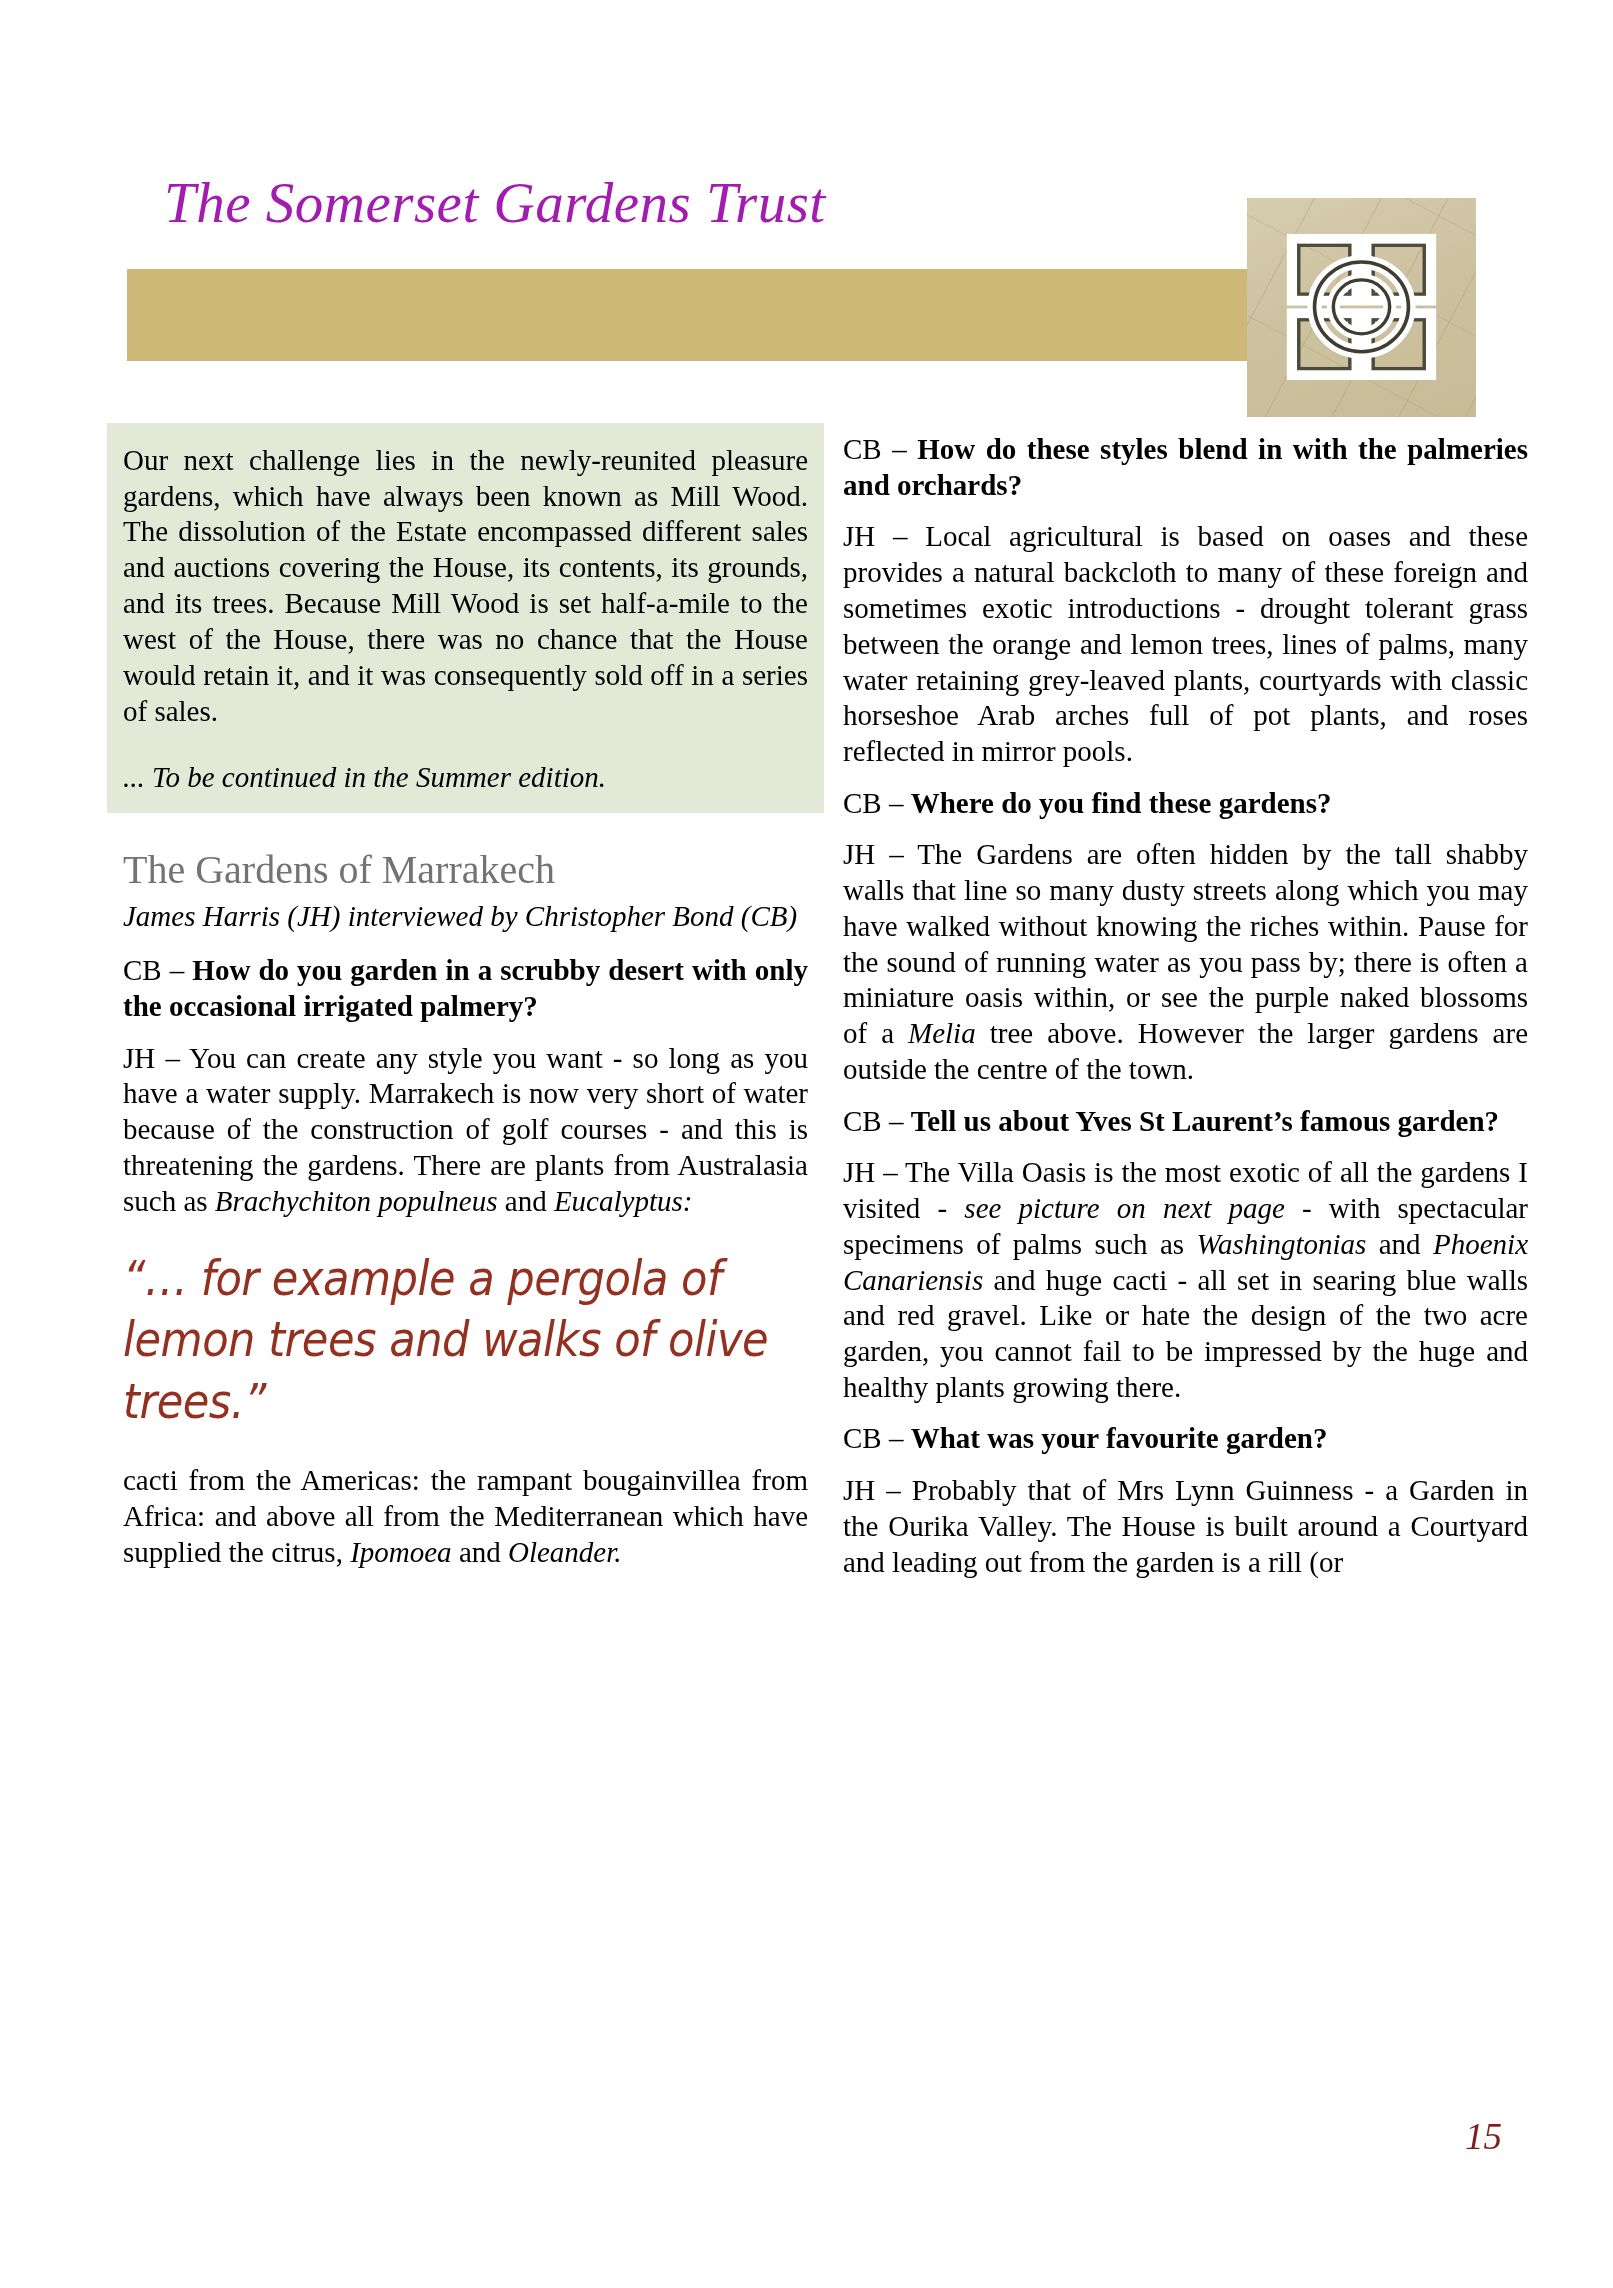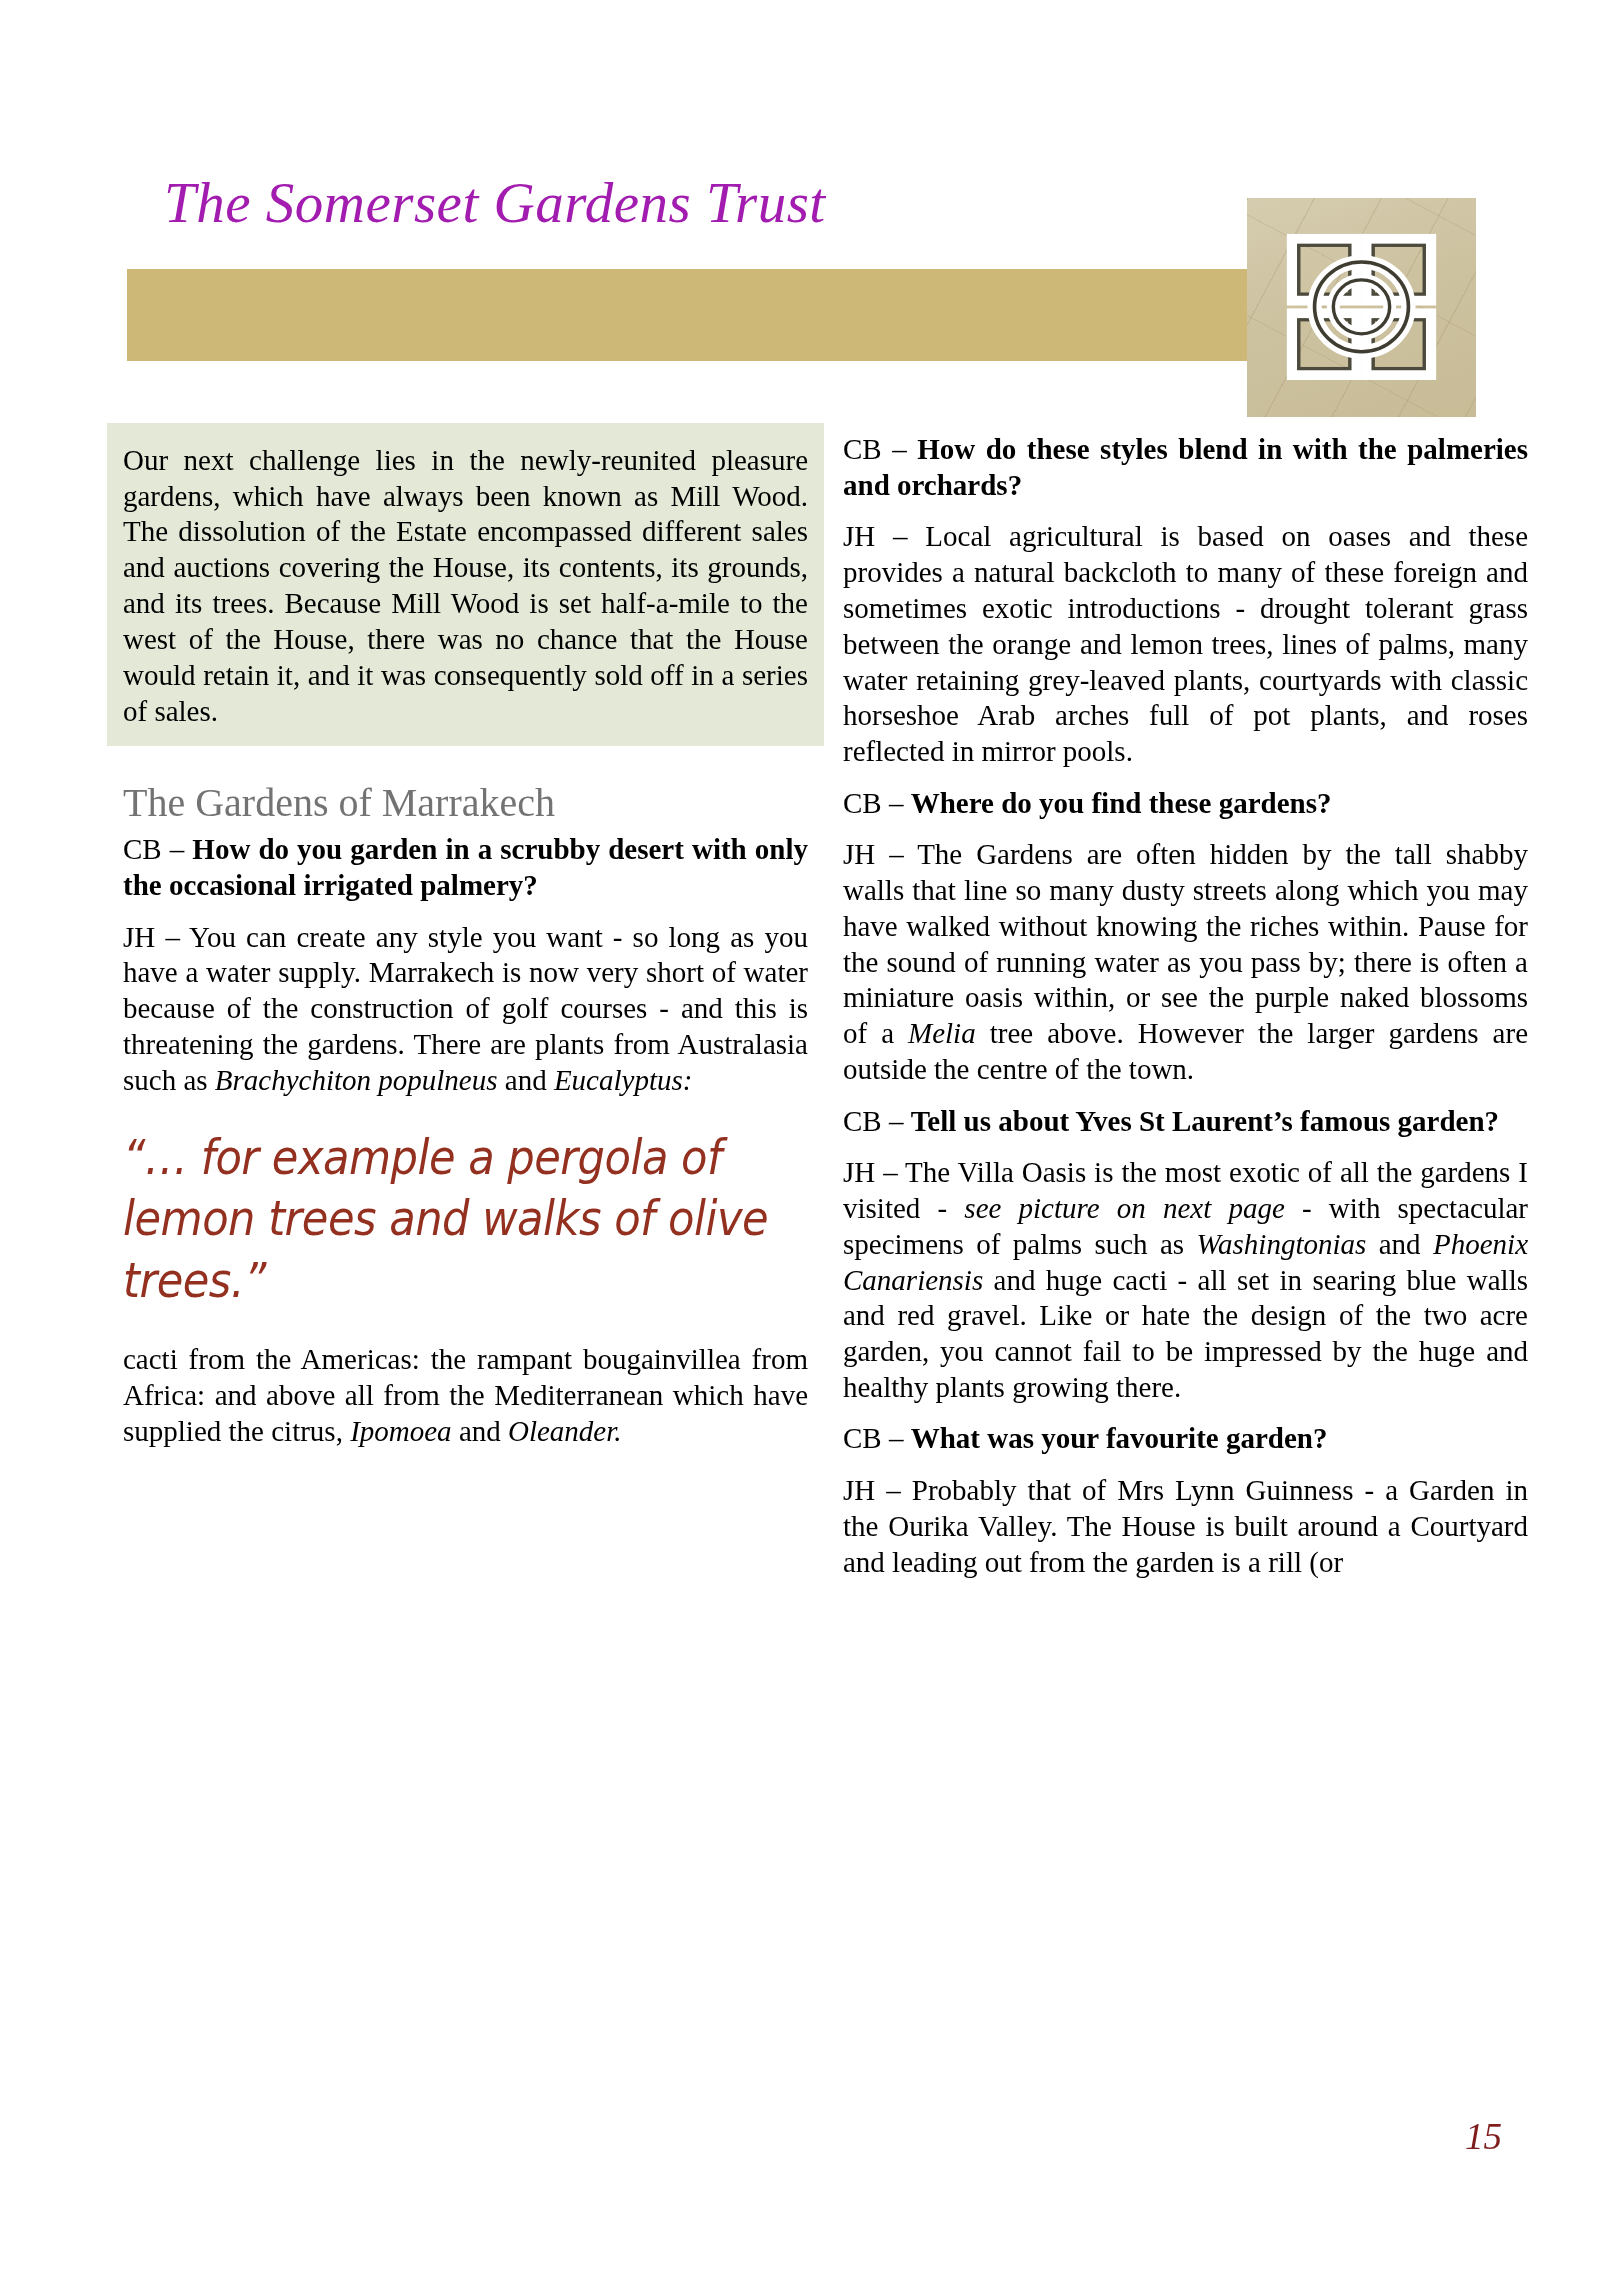--- a/index.html
+++ b/index.html
@@ -178,24 +178,26 @@
     </svg>
   </div>
 </div>
 
 <div id="columns">
 
   <div class="col" id="col-left">
 
     <div id="green-box">
       <p>Our next challenge lies in the newly-reunited pleasure gardens, which have always been known as Mill Wood. The dissolution of the Estate encompassed different sales and auctions covering the House, its contents, its grounds, and its trees. Because Mill Wood is set half-a-mile to the west of the House, there was no chance that the House would retain it, and it was consequently sold off in a series of sales.</p>
+      <p class="cont-note">... To be continued in the Summer edition.</p>
     </div>
 
     <h2 id="section-heading">The Gardens of Marrakech</h2>
 
+    <p id="byline">James Harris (JH) interviewed by Christopher Bond (CB)</p>
 
     <p>
       <span class="speaker">CB</span><span class="sp"> </span><span class="speaker">–</span><span class="sp"> </span><span class="q">How do you garden in a scrubby desert with only the occasional irrigated palmery?</span>
     </p>
 
     <p>
       <span class="speaker">JH</span><span class="sp"> </span><span class="speaker">–</span><span class="sp"> </span><span>You can create any style you want  - so long as you have a water supply. Marrakech is now very short of water because of the construction of golf courses - and this is threatening the gardens. There are plants from Australasia such as </span><em>Brachychiton populneus</em><span> and </span><em>Eucalyptus:</em>
     </p>
 
     <div id="pullquote">“… for example a pergola of lemon trees and walks of olive trees.”</div>

